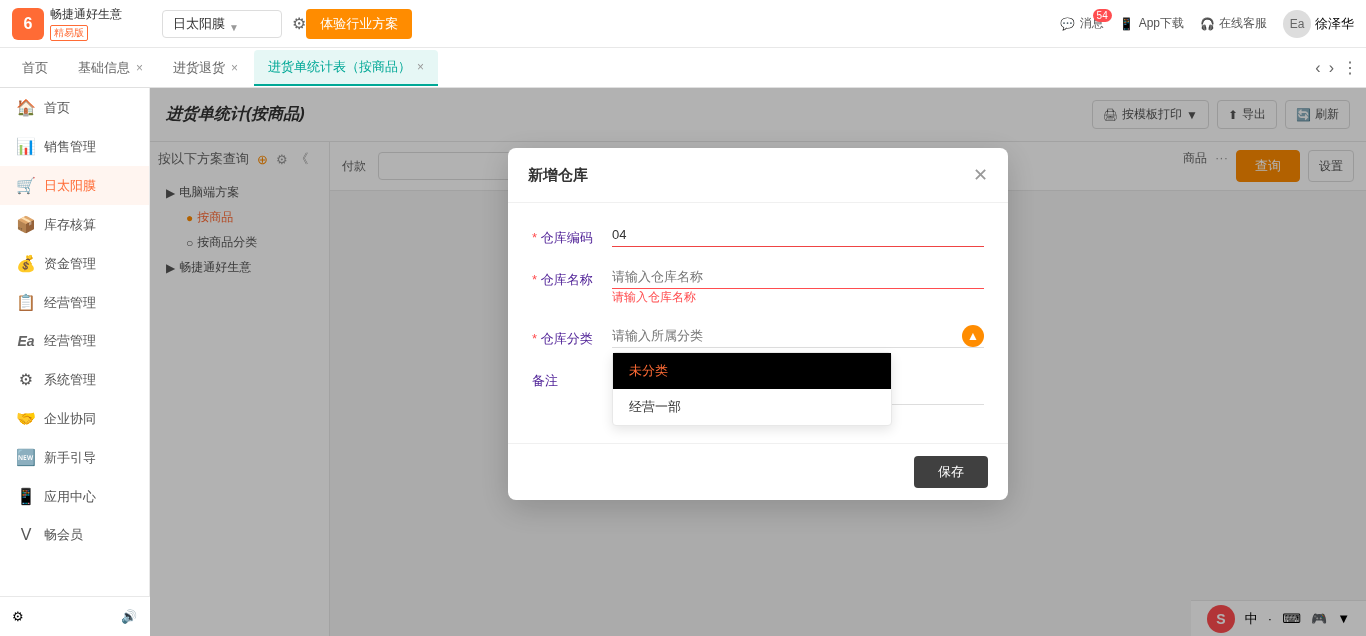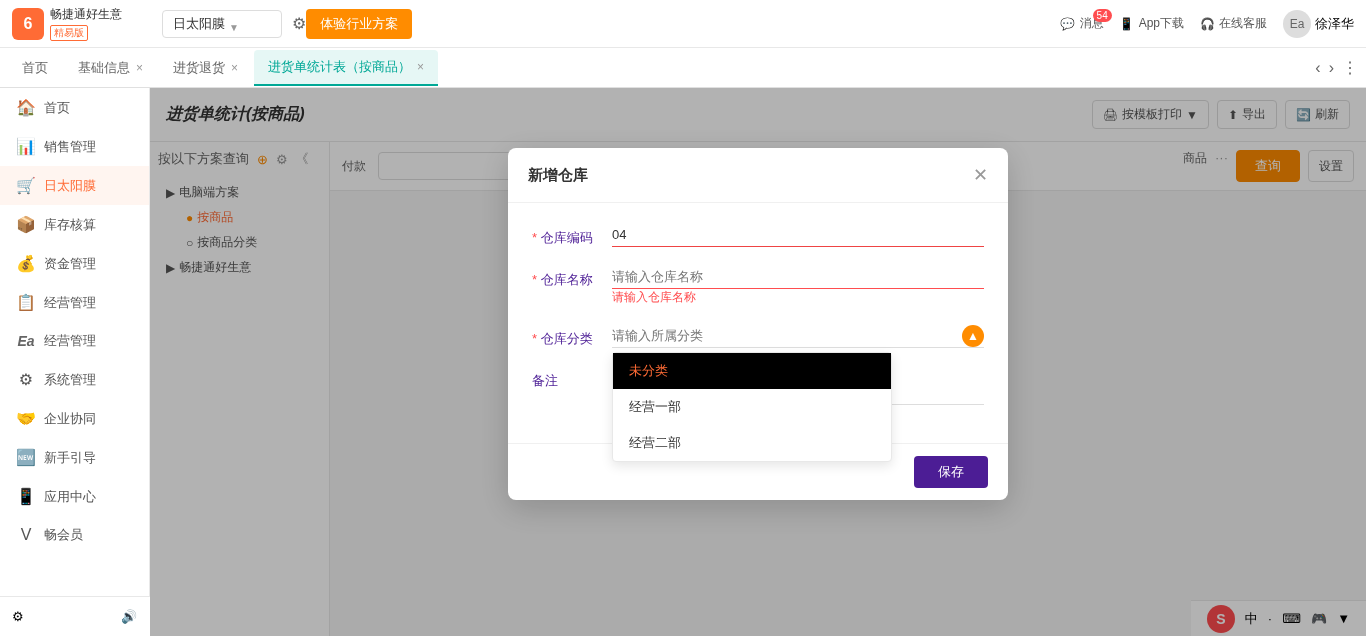--- a/index.html
+++ b/index.html
@@ -286,21 +286,21 @@
       font-size: 13px;
       outline: none;
       resize: none;
       font-family: inherit;
       padding: 4px 0;
     }
     .btn-save {
       padding: 7px 24px;
       border: none;
       border-radius: 4px;
-      background: #4c1d95;
+      background: #404040;
       color: white;
       cursor: pointer;
       font-size: 13px;
     }
 
     
     .status-bar {
       position: fixed;
       bottom: 0; right: 0;
       height: 36px;
@@ -560,21 +560,20 @@
 
           <div class="form-field" style="position:relative;">
             <span class="form-label required">仓库分类</span>
             <div class="cat-select-wrapper">
               <input class="cat-select-input" type="text" placeholder="请输入所属分类" style="">
               <button class="cat-toggle-btn">▲</button>
               
               <div class="cat-dropdown">
                 <div class="cat-dropdown-item selected">未分类</div>
                 <div class="cat-dropdown-item">经营一部</div>
-                <div class="cat-dropdown-item">经营二部</div>
               </div>
             </div>
           </div>
 
           <div class="form-field">
             <span class="form-label">备注</span>
             <textarea class="form-textarea" rows="2" style=""></textarea>
           </div>
 
         </div>

